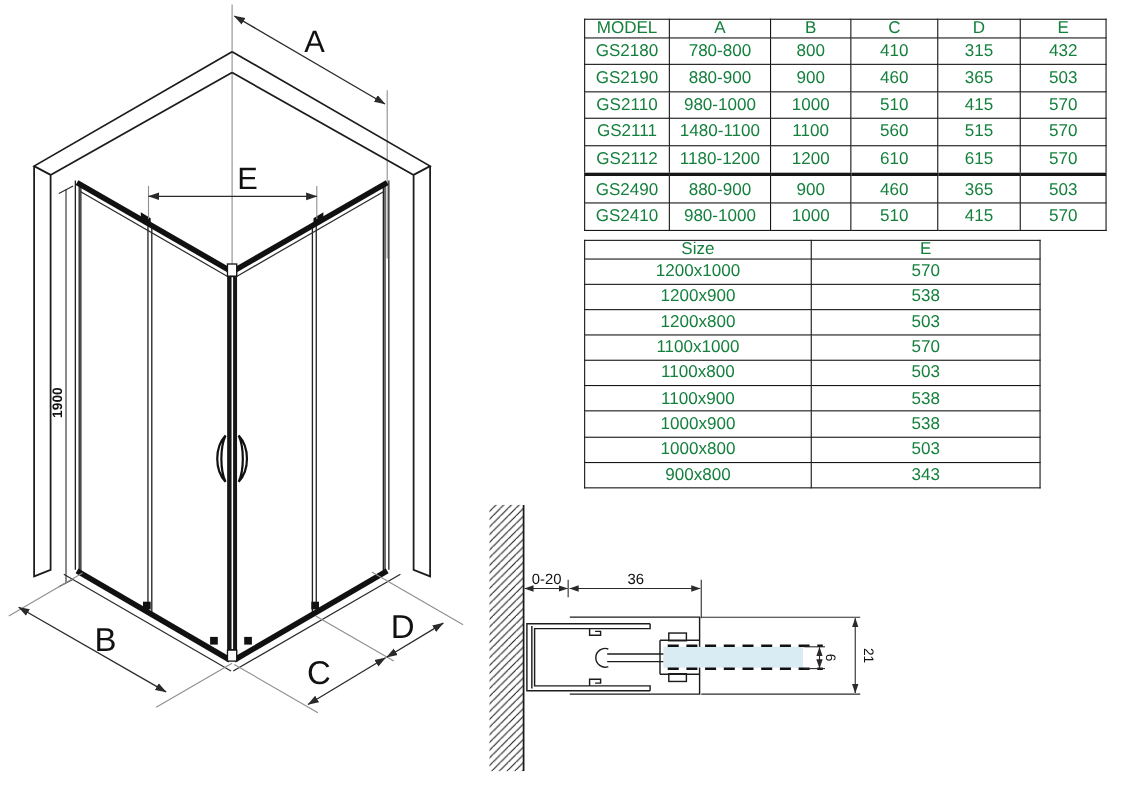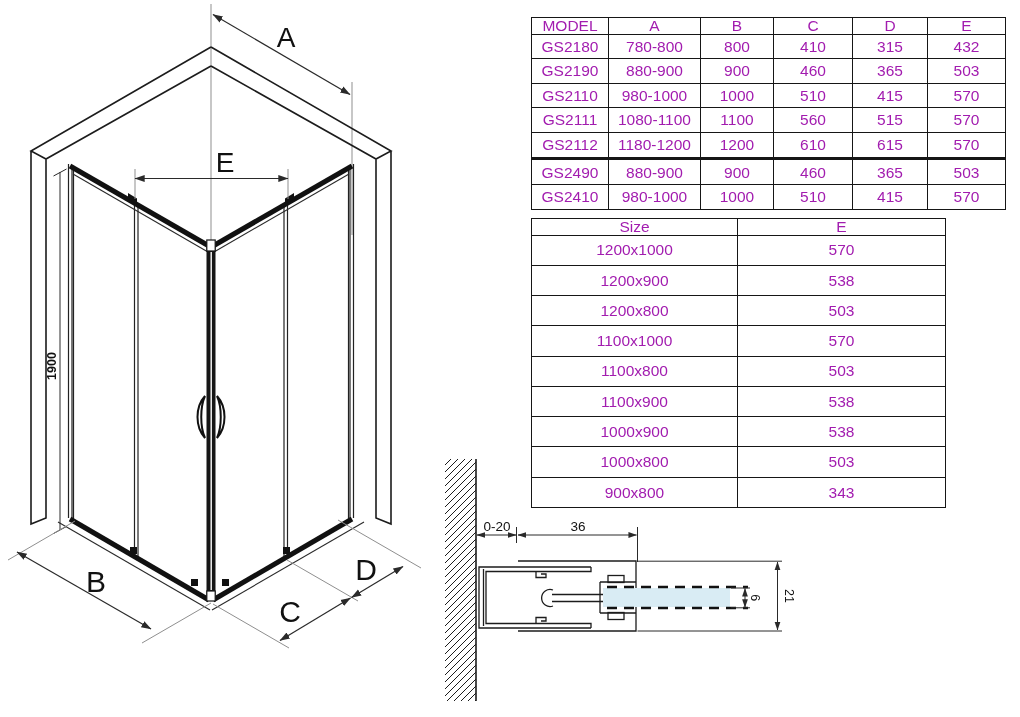--- a/index.html
+++ b/index.html
@@ -1,25 +1,25 @@
 <!DOCTYPE html>
 <html><head>
 <meta charset="utf-8">
 <style>
   html,body{margin:0;padding:0;background:#fff;}
   #page{position:relative;width:1020px;height:717px;background:#ffffff;overflow:hidden;
         font-family:"Liberation Sans",sans-serif;}
   #drawing-svg{position:absolute;left:0;top:0;}
   .spec-table{position:absolute;border-collapse:collapse;table-layout:fixed;
-              color:#a21caf;background:#fff;}
+              color:#15803d;background:#fff;}
   .spec-table td,.spec-table th{border:1.6px solid #161616;text-align:center;
               padding:0;font-weight:400;font-size:15.5px;line-height:1;
               white-space:nowrap;overflow:hidden;}
   #model-table{left:531px;top:17px;width:474px;height:193px;}
-  #size-table{left:531px;top:218px;width:414px;height:290px;}
+  #size-table{left:531px;top:218px;width:414px;height:226px;}
   .spec-table tr.group-end td{border-bottom-width:3px;}
   
   .wall{stroke:#1c1c1c;stroke-width:1.6;fill:none;}
   .frame{stroke:#222;stroke-width:1.2;fill:none;}
   .thin{stroke:#2a2a2a;stroke-width:1.1;fill:none;}
   .rail{stroke:#111;stroke-width:5;fill:none;}
   .ext{stroke:#8f8f8f;stroke-width:1;fill:none;}
   .dim{stroke:#2a2a2a;stroke-width:1.2;fill:none;}
   .dimd{stroke:#2a2a2a;stroke-width:1;fill:none;}
   .dim-label{font-family:"Liberation Sans",sans-serif;fill:#111;}
@@ -230,21 +230,21 @@
         <tr>
           <td>GS2110</td>
           <td>980-1000</td>
           <td>1000</td>
           <td>510</td>
           <td>415</td>
           <td>570</td>
         </tr>
         <tr>
           <td>GS2111</td>
-          <td>1080-1100</td>
+          <td>1480-1100</td>
           <td>1100</td>
           <td>560</td>
           <td>515</td>
           <td>570</td>
         </tr>
         <tr class="group-end">
           <td>GS2112</td>
           <td>1180-1200</td>
           <td>1200</td>
           <td>610</td>

